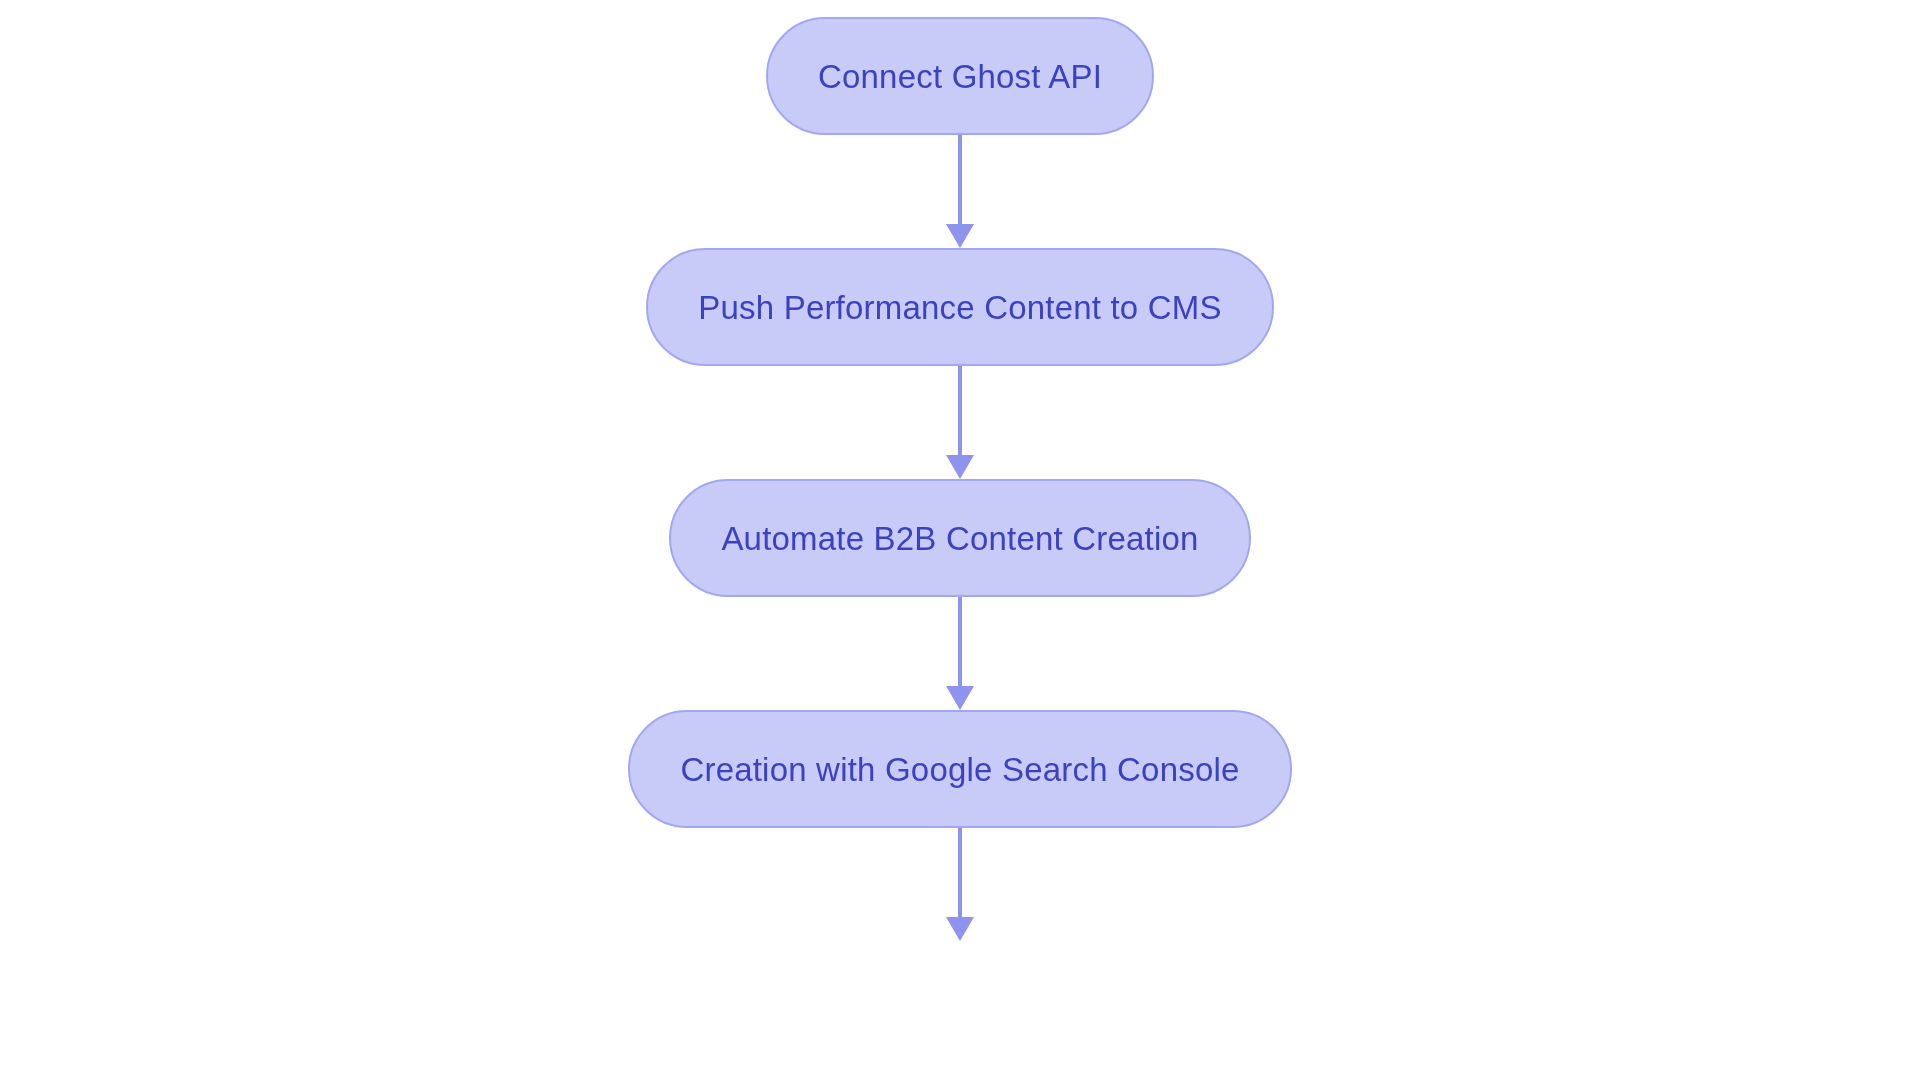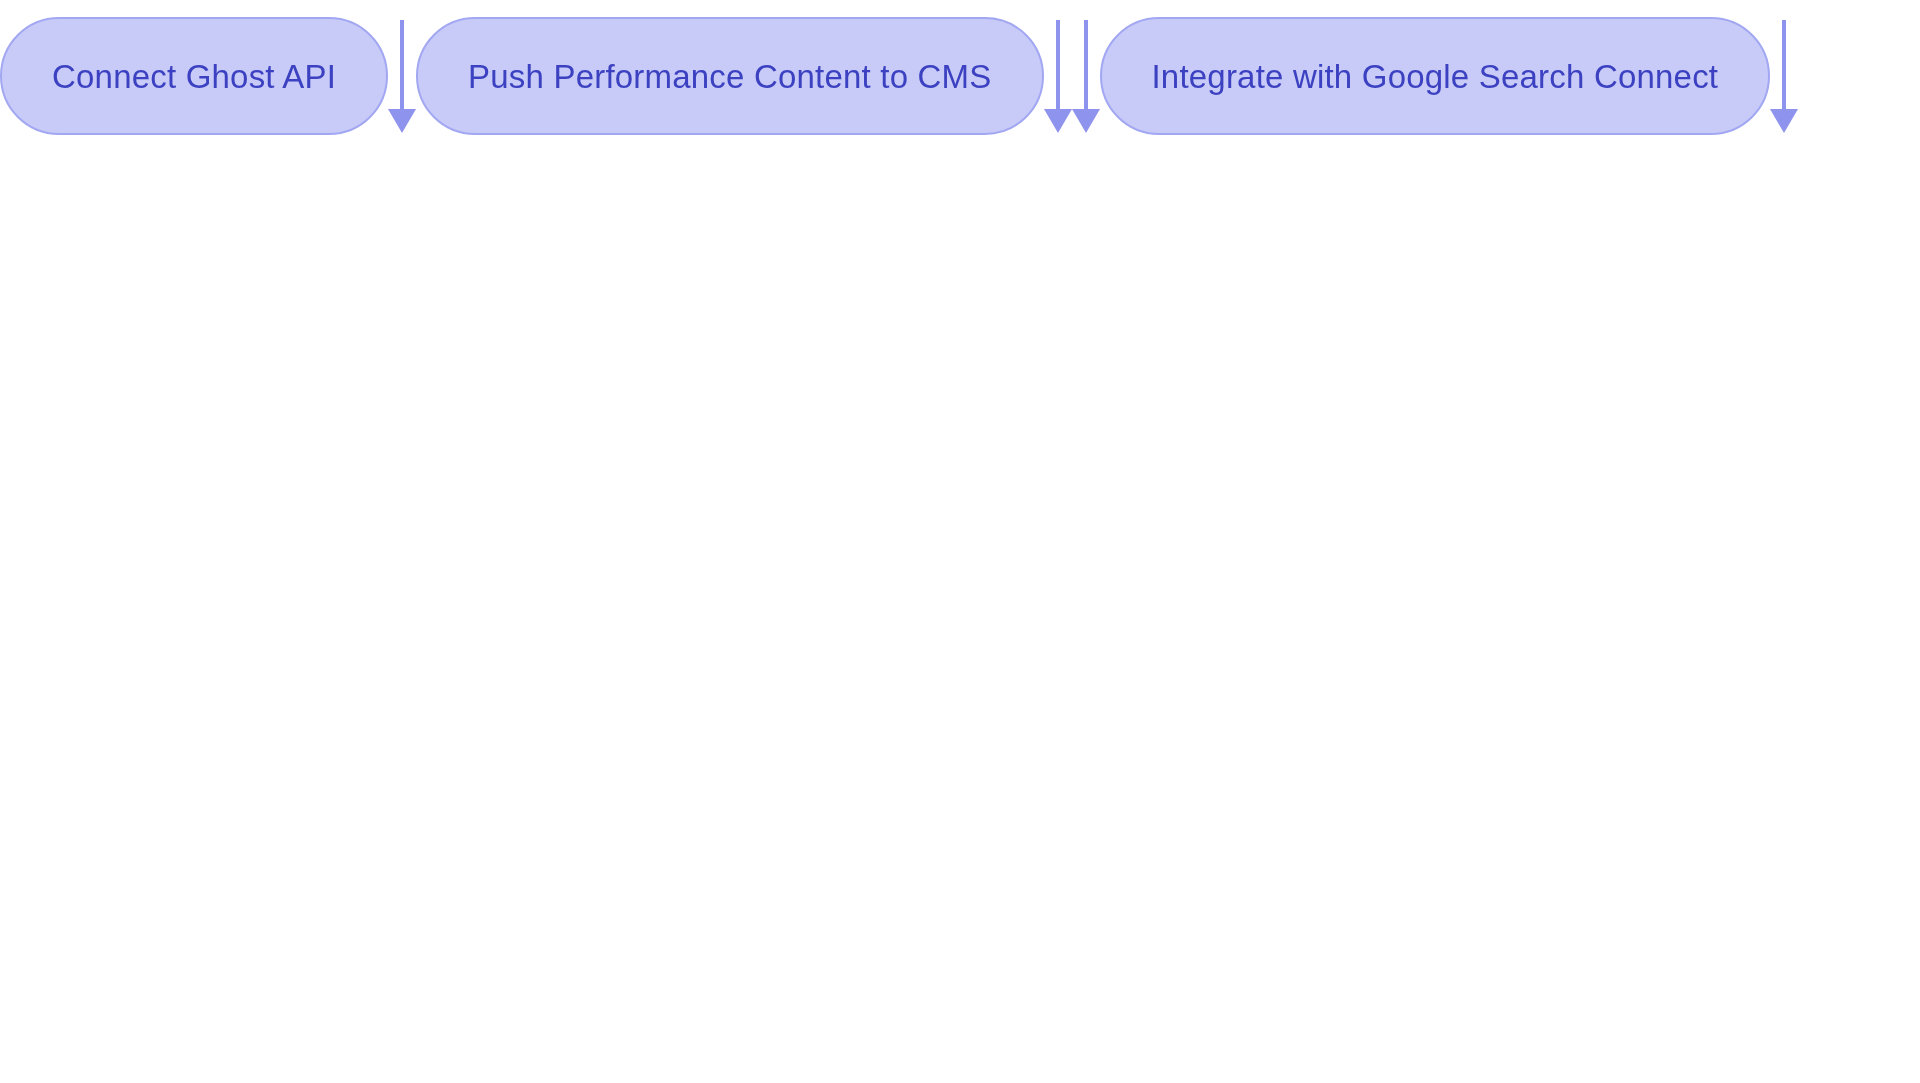--- a/index.html
+++ b/index.html
@@ -20,20 +20,21 @@
     width: 1920px;
     height: 1083px;
     background: var(--background);
     overflow: hidden;
     position: relative;
   }
   .flowchart {
     width: 100%;
     padding-top: 17px;
     display: flex;
+    flex-direction: column;
     align-items: center;
   }
   .node {
     height: 118px;
     padding: 0 50px;
     min-width: 350px;
     border-radius: 60px;
     background: var(--node-fill);
     border: 2px solid var(--node-border);
     display: flex;
@@ -84,28 +85,31 @@
 
     <div class="node">
       <span class="node-label">Push Performance Content to CMS</span>
     </div>
 
     <div class="arrow">
       <div class="arrow-stem"></div>
       <div class="arrow-head"></div>
     </div>
 
+    <div class="node">
+      <span class="node-label">Automate B2B Content Creation</span>
+    </div>
 
     <div class="arrow">
       <div class="arrow-stem"></div>
       <div class="arrow-head"></div>
     </div>
 
     <div class="node">
-      <span class="node-label">Integrate with Google Search Connect</span>
+      <span class="node-label">Creation with Google Search Console</span>
     </div>
 
     <div class="arrow">
       <div class="arrow-stem"></div>
       <div class="arrow-head"></div>
     </div>
 
 
   </div>
 </div>

